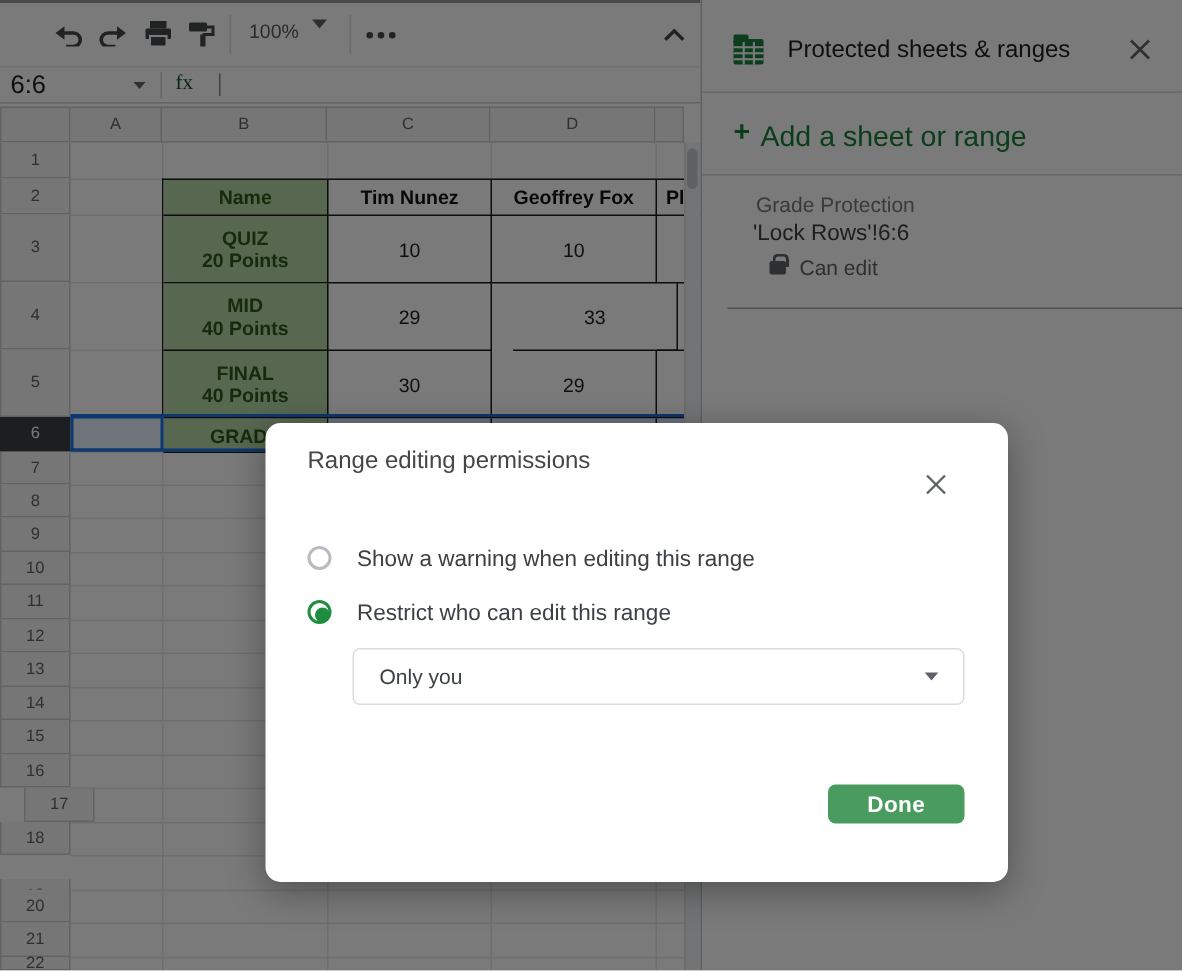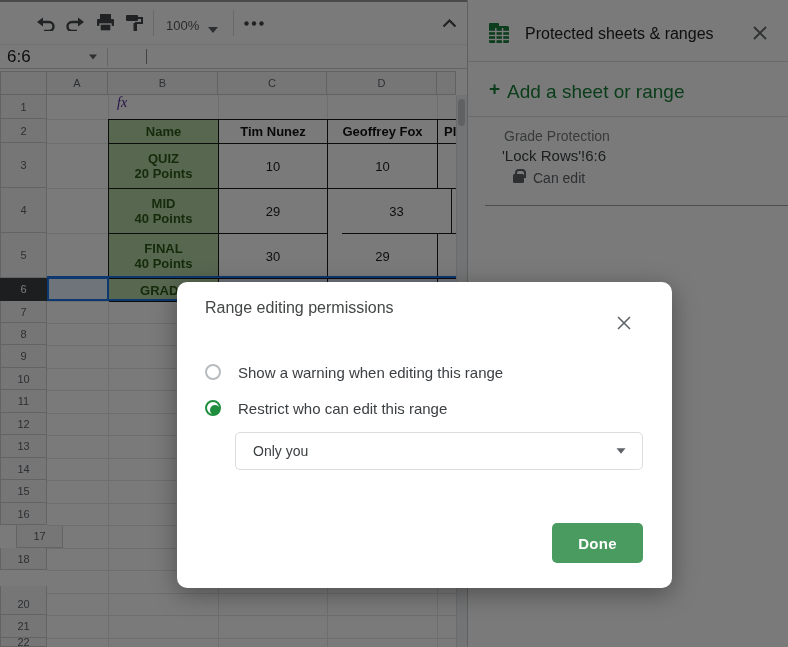--- a/index.html
+++ b/index.html
@@ -9,31 +9,31 @@
   #app { position:relative; width:788px; height:647px; background:#fff; }
 
   
   #sheet-pane { position:absolute; left:0; top:0; width:467px; height:647px; background:#fff; overflow:hidden; }
   #top-line { left:0; top:0; width:467px; height:2px; background:#9a9a9a; }
 
   
   #toolbar { left:0; top:2px; width:467px; height:42px; background:#fff; }
   .tb-icon { position:absolute; top:11px; width:22px; height:20px; display:flex; align-items:center; justify-content:center; cursor:pointer; }
   .tb-divider { position:absolute; top:8px; width:1px; height:26px; background:#dadce0; }
-  #zoom-ctl { position:absolute; left:166px; top:11px; height:20px; display:flex; align-items:flex-end; gap:9px; cursor:pointer; }
+  #zoom-ctl { position:absolute; left:166px; top:11px; height:20px; display:flex; align-items:flex-start; gap:9px; cursor:pointer; }
   #zoom-ctl .zv { font-size:13px; color:#55595d; font-weight:500; }
   .caret-down { width:0; height:0; border-left:5px solid transparent; border-right:5px solid transparent; border-top:6px solid #5f6368; }
 
   
   #formula-bar { left:0; top:44px; width:467px; height:25px; background:#fff; border-top:1px solid #ececec; border-bottom:1px solid #cfcfcf; }
   #name-box { position:absolute; left:0; top:0; width:107px; height:24px; display:flex; align-items:center; cursor:pointer; }
   #name-box .nb-val { font-size:17px; color:#202124; padding-left:7px; }
   #name-box .caret-down { position:absolute; right:9px; transform:scale(.8); }
   #fb-divider { position:absolute; left:107px; top:3px; width:1px; height:18px; background:#d5d5d5; }
-  #fx-label { position:absolute; left:117px; top:3px; font-size:14px; font-style:italic; color:#4c1d95; font-family:"Liberation Serif", serif;margin-top:47px; }
+  #fx-label { position:absolute; left:117px; top:3px; font-size:14px; color:#14532d; font-family:"Liberation Serif", serif; }
   #fb-cursor { position:absolute; left:146px; top:4px; width:1px; height:15px; background:#8a8a8a; }
 
   
   .col-head { position:absolute; top:71px; height:24px; background:#f6f7f8; border:1px solid #c9ccd0; border-left:none;
     display:flex; align-items:center; justify-content:center; font-size:11px; color:#5f6368; cursor:pointer; }
   #corner-box { left:0; top:71px; width:47px; height:24px; background:#f6f7f8; border:1px solid #c9ccd0; cursor:pointer; position:absolute; }
   .row-head { position:absolute; left:0; width:47px; background:#f6f7f8; border:1px solid #cdd0d4; border-top:none;
     display:flex; align-items:center; justify-content:center; font-size:11px; color:#5f6368; cursor:pointer; }
   .row-head.sel { background:#3c4043; color:#fff; border-color:#3c4043; }
   .gl-h { position:absolute; left:47px; width:409px; height:1px; background:#e4e5e7; }
@@ -81,21 +81,21 @@
   .radio-row { position:absolute; left:28px; height:20px; display:flex; align-items:center; gap:17px; cursor:pointer; }
   #radio-row-0 { top:80px; } #radio-row-1 { top:116px; }
   .radio { width:16px; height:16px; border-radius:50%; border:2px solid #b8bcc0; background:#fff; flex:0 0 auto; }
   .radio.on { border-color:#1e8e3e; position:relative; }
   .radio.on:after { content:""; position:absolute; left:3px; top:3px; width:10px; height:10px; border-radius:50%; background:#1e8e3e; }
   .radio-label { font-size:15px; color:#3c4043; }
   #dropdown { position:absolute; left:58px; top:150px; width:408px; height:38px; border:1px solid #dadce0; border-radius:5px;
     display:flex; align-items:center; cursor:pointer; background:#fff; }
   #dropdown .dd-val { font-size:14px; color:#3c4043; padding-left:17px; }
   #dropdown .caret-down { position:absolute; right:16px; transform:scale(.9); }
-  #done-btn { position:absolute; left:375px; top:241px; width:91px; height:40px; background:#4a9b5f; border:none; border-radius:5px;
+  #done-btn { position:absolute; left:375px; top:241px; width:91px; height:26px; background:#4a9b5f; border:none; border-radius:5px;
     color:#fff; font-size:15px; font-weight:bold; font-family:"Liberation Sans", sans-serif; cursor:pointer; letter-spacing:.3px; }
   svg { display:block; }
 </style>
 </head>
 <body>
 
 <div id="app">
 
   <div id="sheet-pane">
     <div class="abs" id="top-line"></div>

